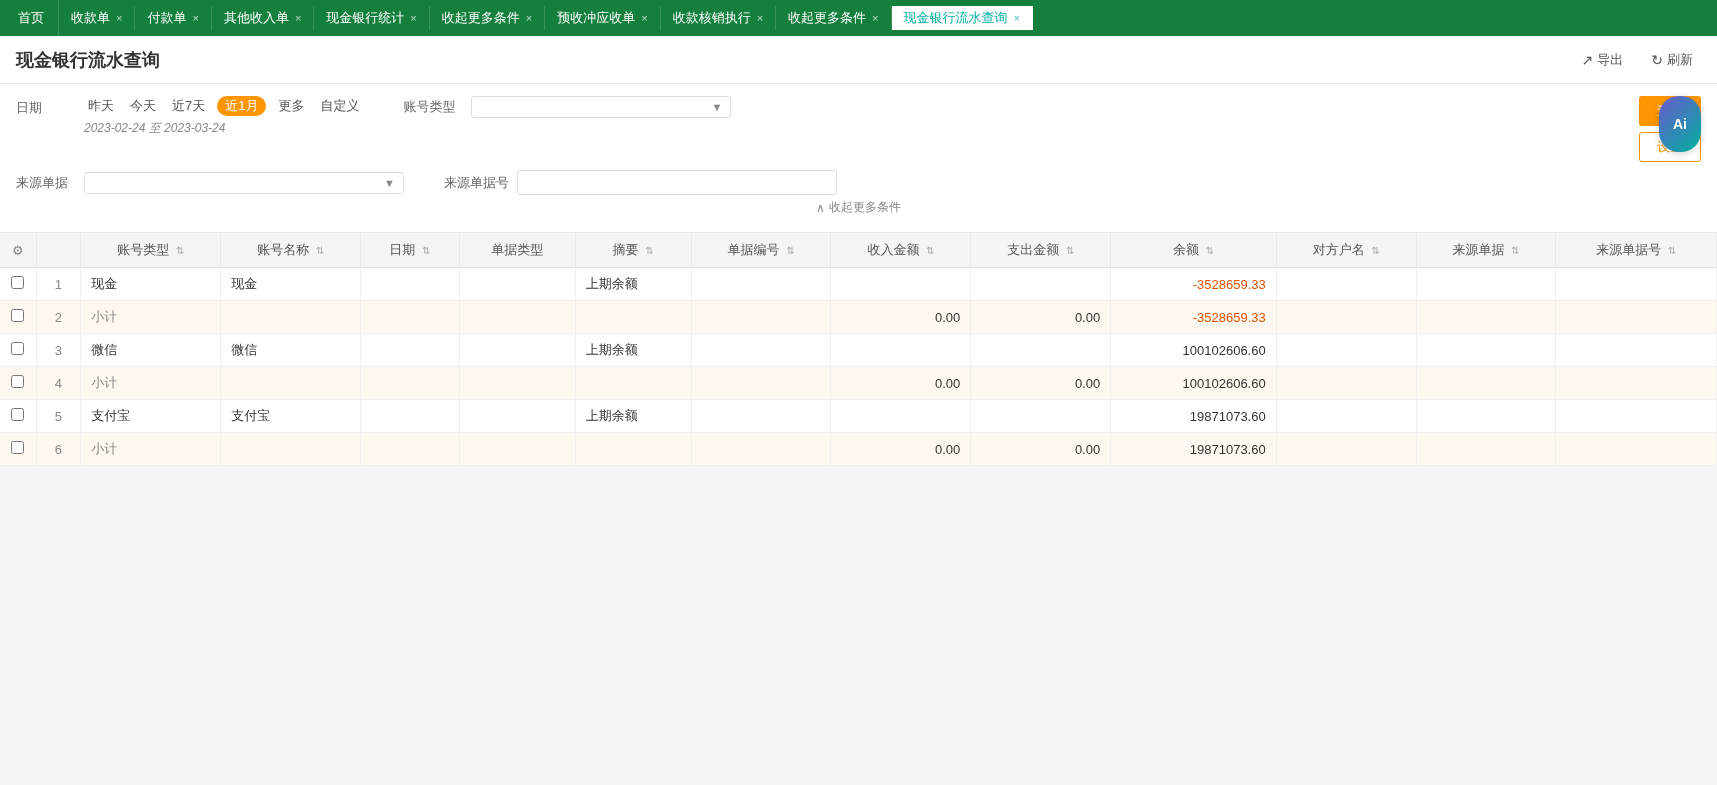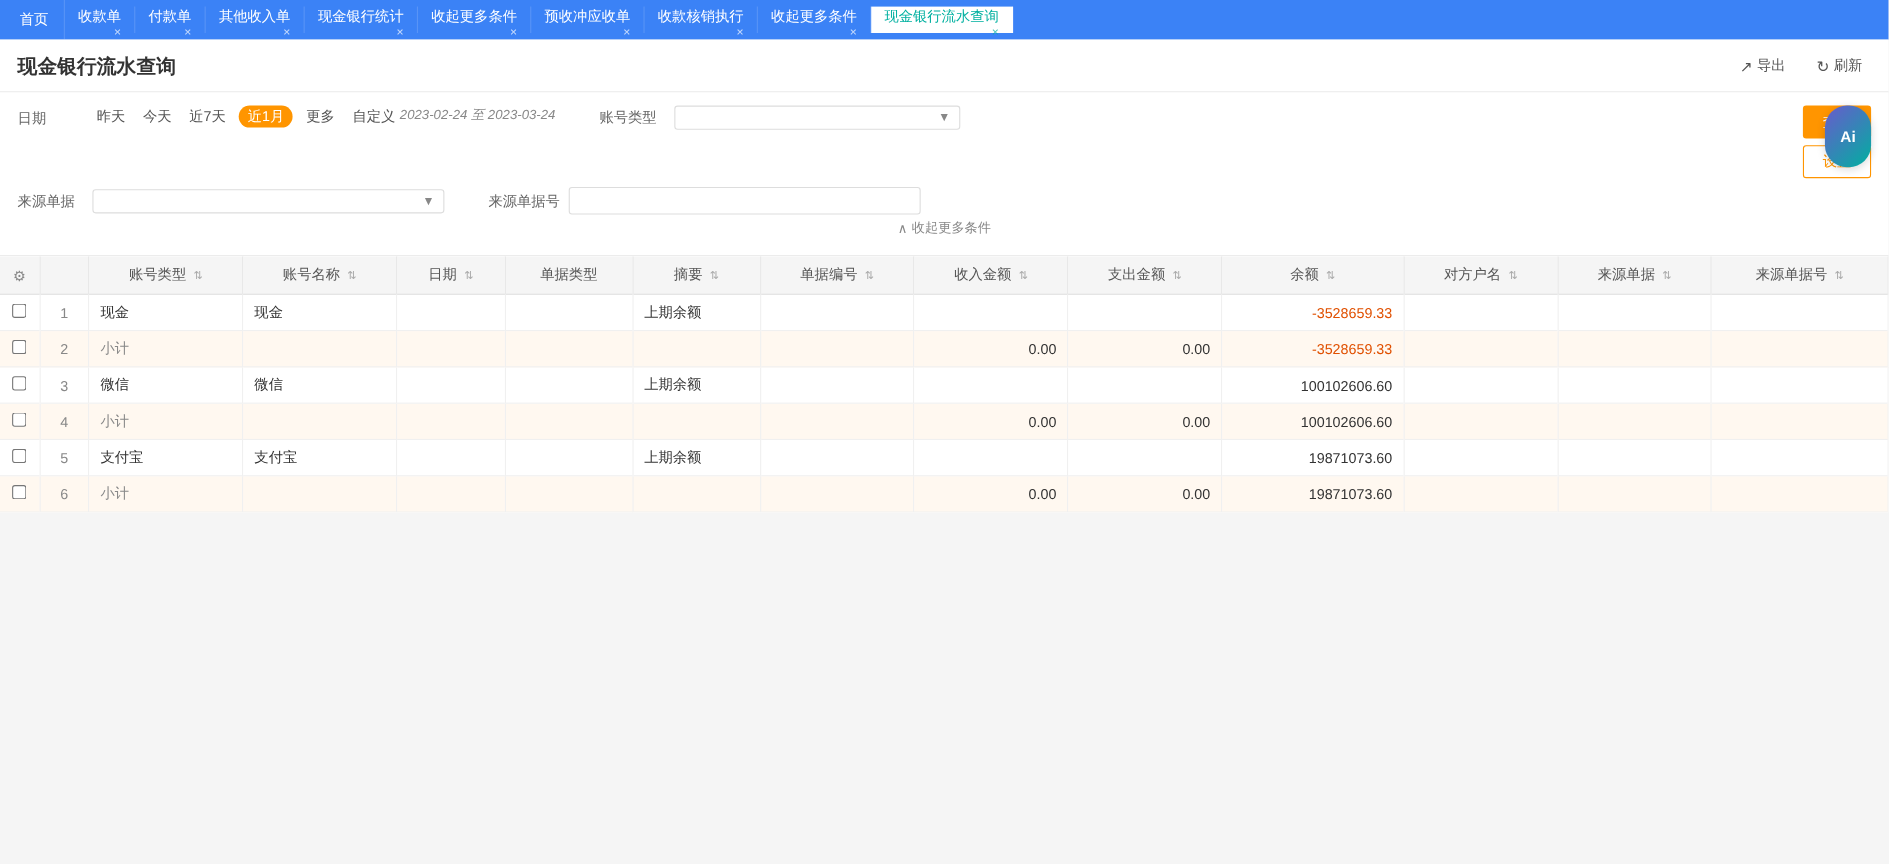--- a/index.html
+++ b/index.html
@@ -1,37 +1,36 @@
 <!DOCTYPE html>
 <html><head>
   <meta charset="utf-8">
   <style>
     * { box-sizing: border-box; margin: 0; padding: 0; }
     body { font-family: 'Microsoft YaHei', Arial, sans-serif; font-size: 13px; background: #f5f5f5; color: #333; }
 
     
     .top-nav {
-      background: #3b82f6;
+      background: #15803d;
       display: flex;
       align-items: center;
       height: 36px;
       padding: 0 4px;
       overflow: hidden;
     }
     .nav-item {
       color: #fff;
       padding: 0 12px;
       height: 24px;
       display: flex;
-      align-items: flex-end;
+      align-items: center;
       cursor: pointer;
       white-space: nowrap;
       font-size: 13px;
       border-right: 1px solid rgba(255,255,255,0.15);
-      flex-direction: column;
     }
     .nav-item.active {
       background: #fff;
       color: #00b0a0;
     }
     .nav-item .close-x {
       margin-left: 6px;
       font-size: 11px;
       opacity: 0.7;
     }
@@ -83,21 +82,21 @@
       border-bottom: 1px solid #e8e8e8;
     }
     .filter-label {
       color: #666;
       font-size: 13px;
       white-space: nowrap;
       min-width: 60px;
     }
     .date-filters {
       display: flex;
-      flex-direction: row;
+      flex-direction: column;
     }
     .date-btns {
       display: flex;
       align-items: center;
       gap: 8px;
       margin-bottom: 4px;
     }
     .date-btn {
       color: #555;
       cursor: pointer;

